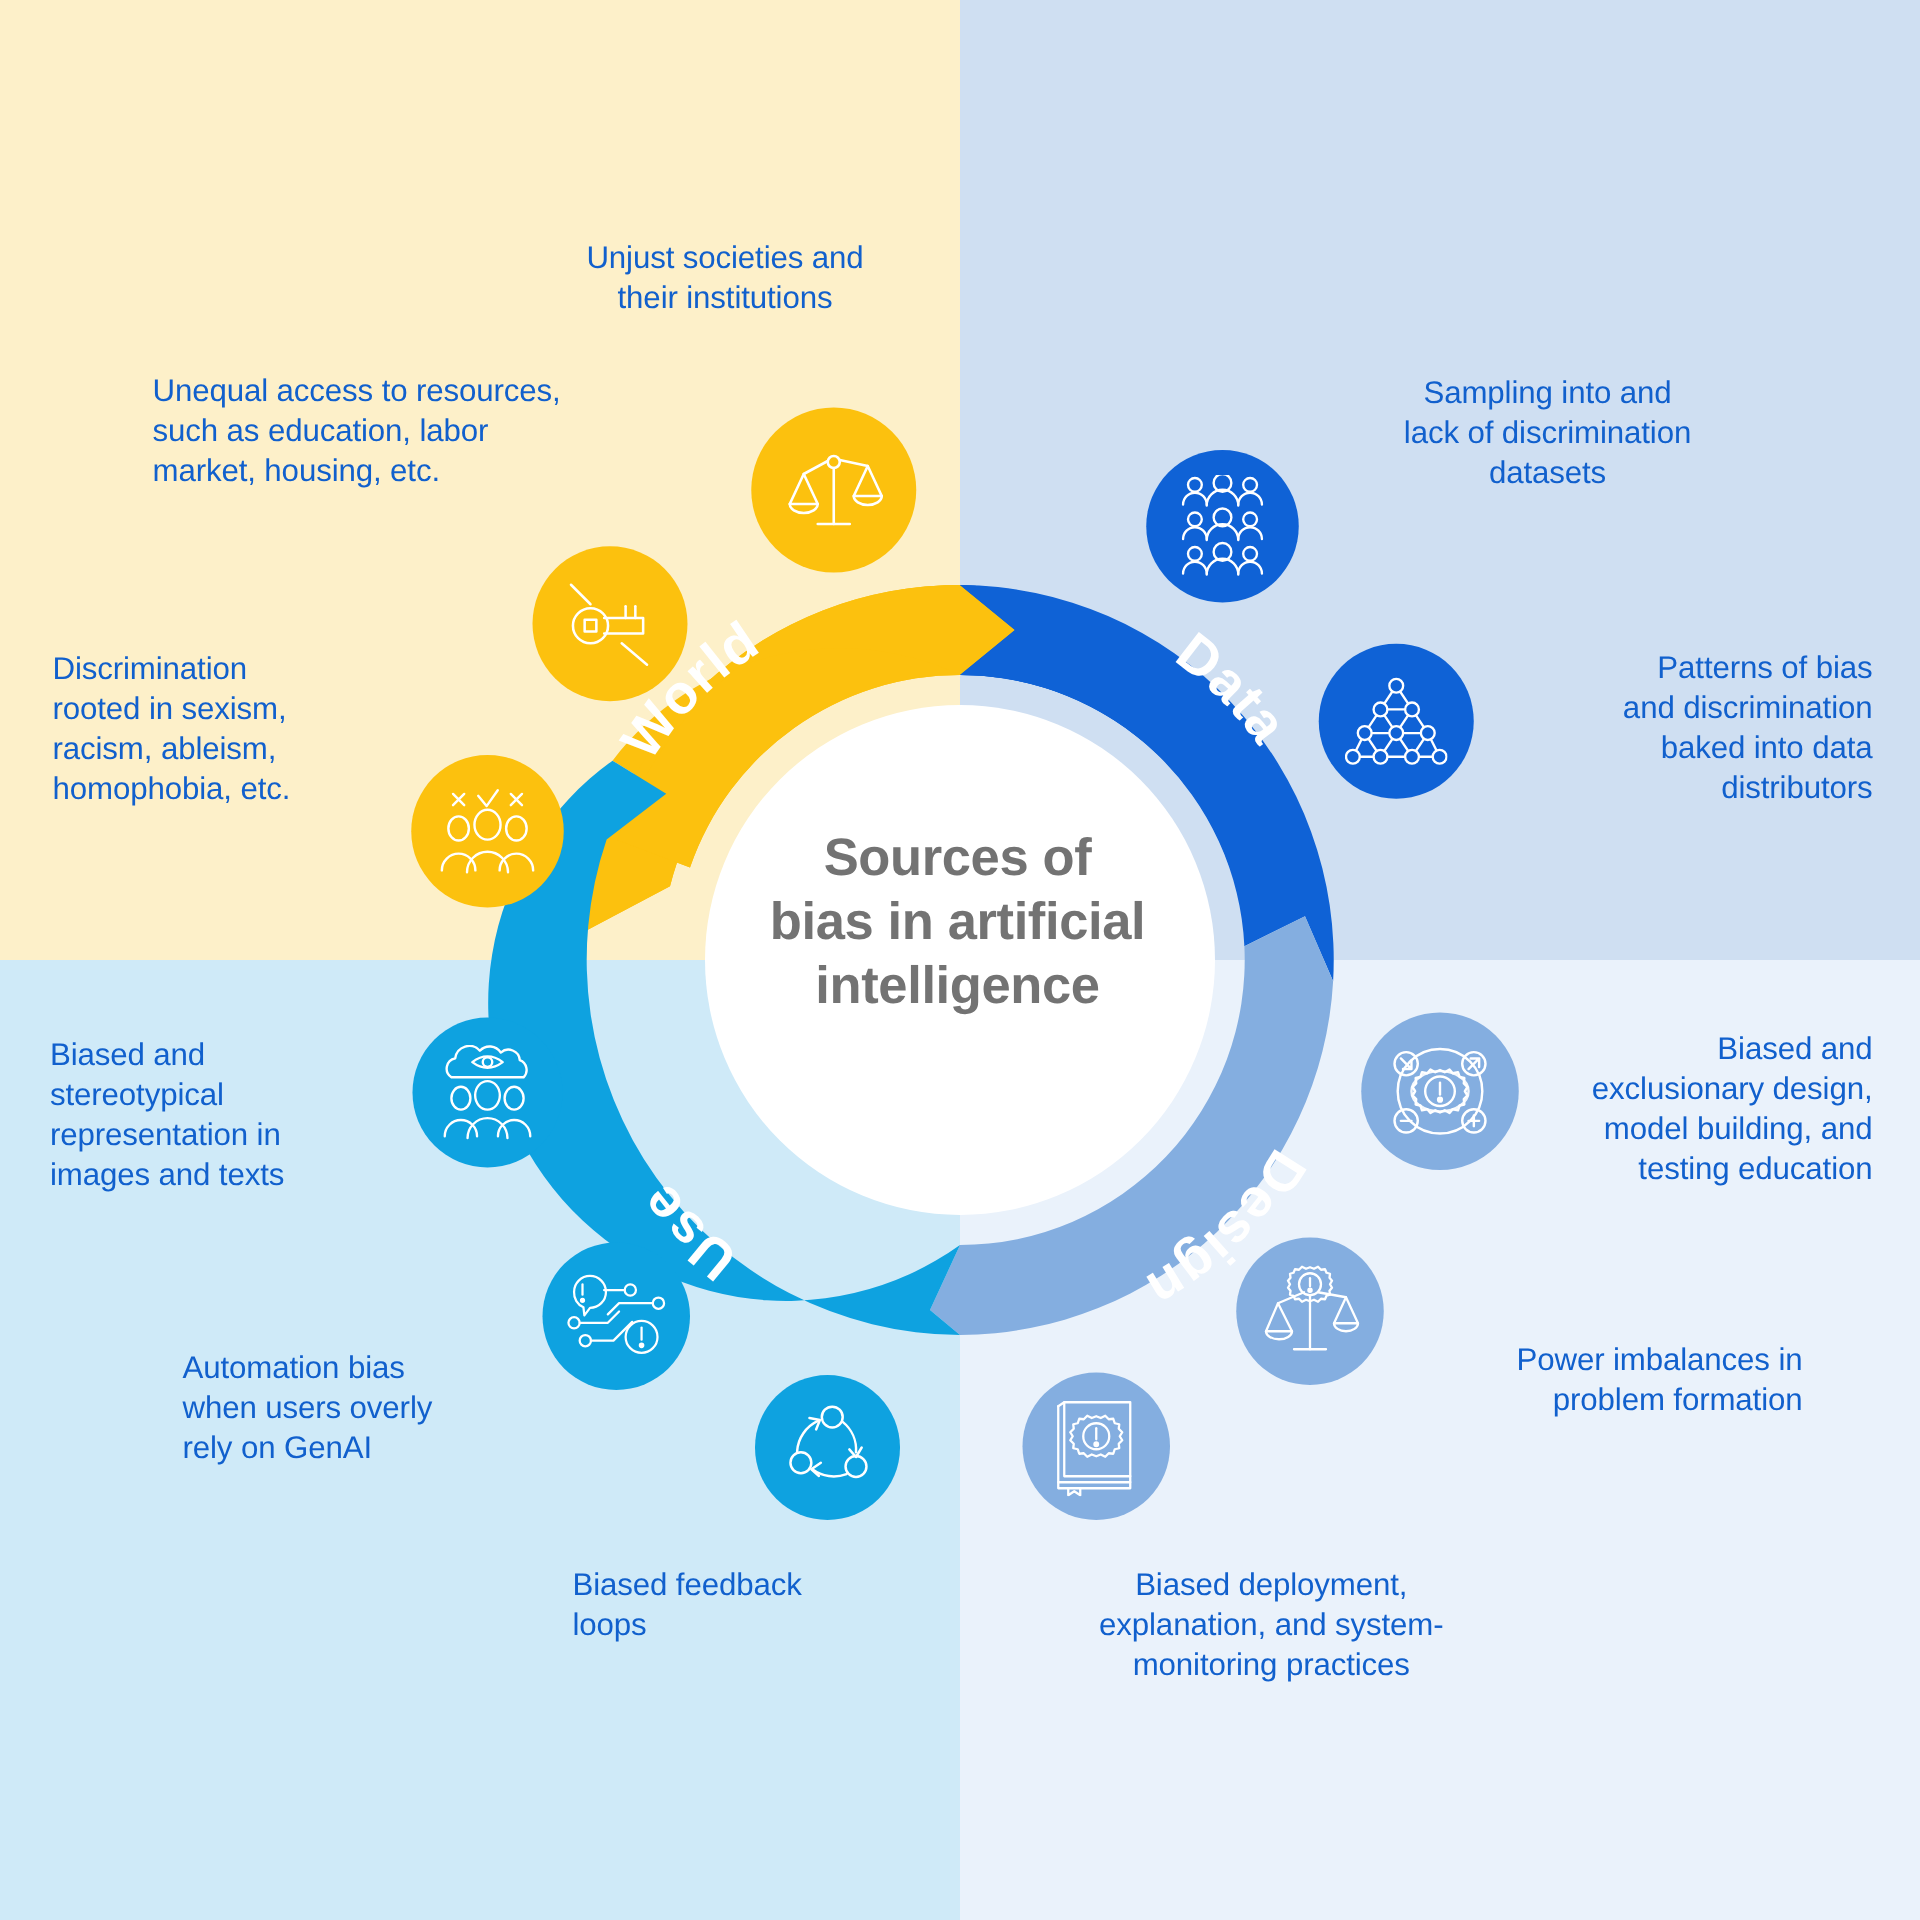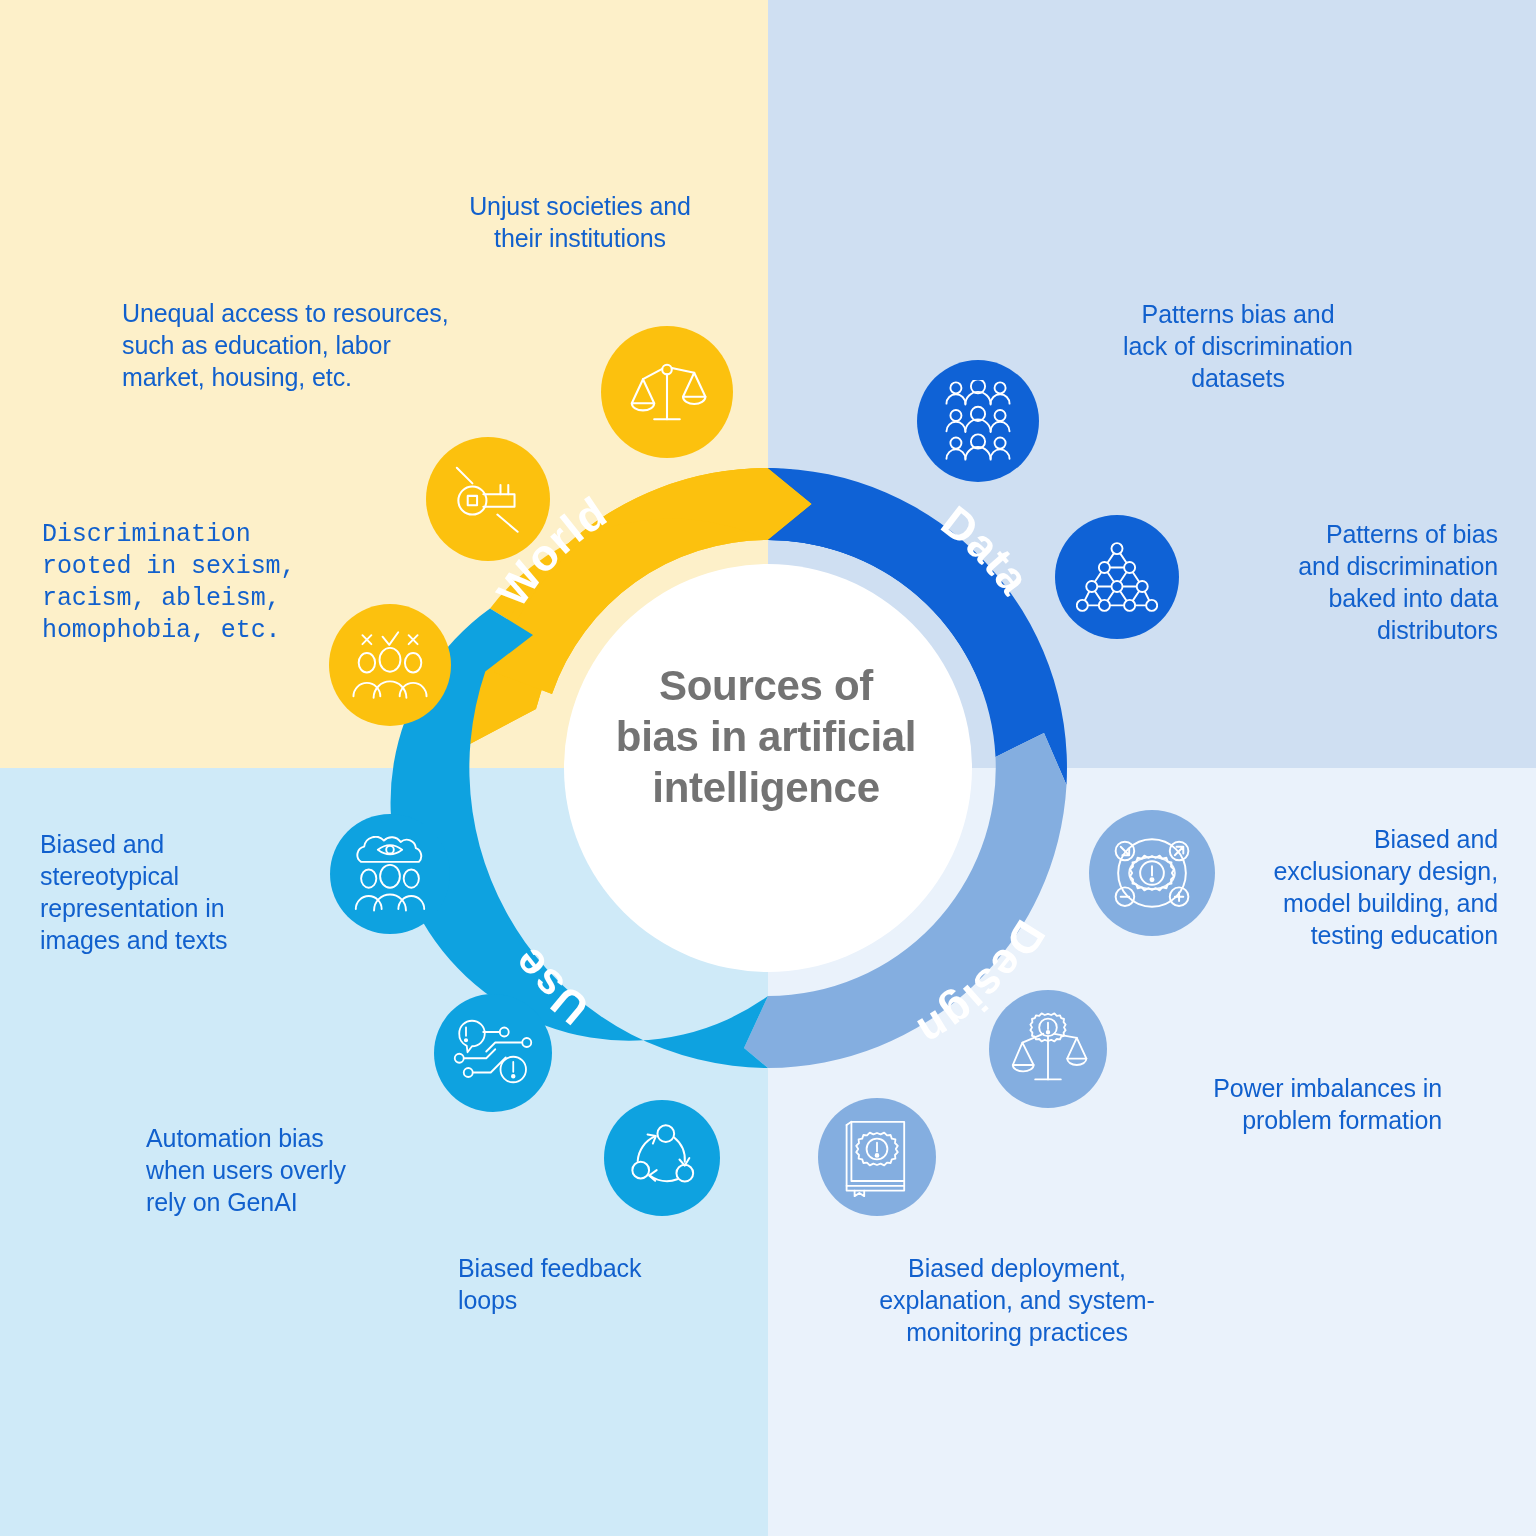--- a/index.html
+++ b/index.html
@@ -181,21 +181,21 @@
     <div>Unjust societies and</div>
     <div>their institutions</div>
   </div>
 
   <div class="callout left" style="left:122px; top:297px; width:420px;">
     <div>Unequal access to resources,</div>
     <div>such as education, labor</div>
     <div>market, housing, etc.</div>
   </div>
 
-  <div class="callout left" style="left:42px; top:519px; width:300px;font-family:Liberation Mono, monospace;">
+  <div class="callout left" style="left:42px; top:519px; width:300px;">
     <div>Discrimination</div>
     <div>rooted in sexism,</div>
     <div>racism, ableism,</div>
     <div>homophobia, etc.</div>
   </div>
 
   <div class="badge" style="left:601px; top:326px; width:132px; height:132px; background:#fcc10e;">
     <svg width="80" height="80" viewBox="0 0 100 100" fill="none" stroke="#ffffff" stroke-width="2.6" stroke-linecap="round" stroke-linejoin="round">
       <circle cx="50" cy="22" r="6"></circle>
       <line x1="50" y1="28" x2="50" y2="84"></line>
@@ -229,21 +229,21 @@
       <ellipse cx="24" cy="45" rx="11" ry="13"></ellipse>
       <ellipse cx="55" cy="41" rx="14" ry="16"></ellipse>
       <ellipse cx="86" cy="45" rx="11" ry="13"></ellipse>
       <path d="M 6 90 a 18 18 0 0 1 36 0"></path>
       <path d="M 33 92 a 22 22 0 0 1 44 0"></path>
       <path d="M 68 90 a 18 18 0 0 1 36 0"></path>
     </svg>
   </div>
 
   <div class="callout center" style="left:1058px; top:298px; width:360px;">
-    <div>Patterns bias and</div>
+    <div>Sampling into and</div>
     <div>lack of discrimination</div>
     <div>datasets</div>
   </div>
 
   <div class="callout right" style="left:1180px; top:518px; width:318px;">
     <div>Patterns of bias</div>
     <div>and discrimination</div>
     <div>baked into data</div>
     <div>distributors</div>
   </div>
@@ -296,21 +296,21 @@
     </svg>
   </div>
 
   <div class="callout left" style="left:40px; top:828px; width:300px;">
     <div>Biased and</div>
     <div>stereotypical</div>
     <div>representation in</div>
     <div>images and texts</div>
   </div>
 
-  <div class="callout left" style="left:146px; top:1078px; width:290px;margin-top:44px;">
+  <div class="callout left" style="left:146px; top:1078px; width:290px;">
     <div>Automation bias</div>
     <div>when users overly</div>
     <div>rely on GenAI</div>
   </div>
 
   <div class="callout left" style="left:458px; top:1252px; width:280px;">
     <div>Biased feedback</div>
     <div>loops</div>
   </div>
 

